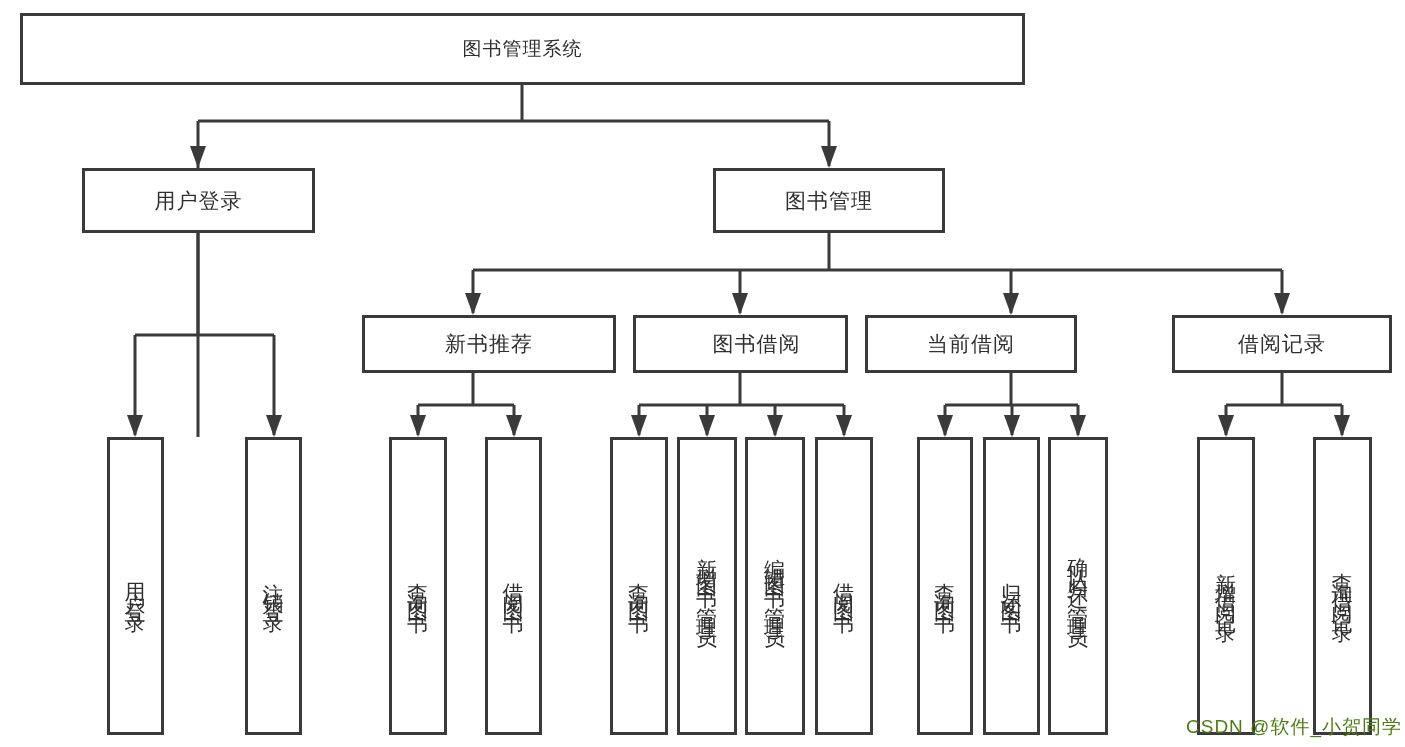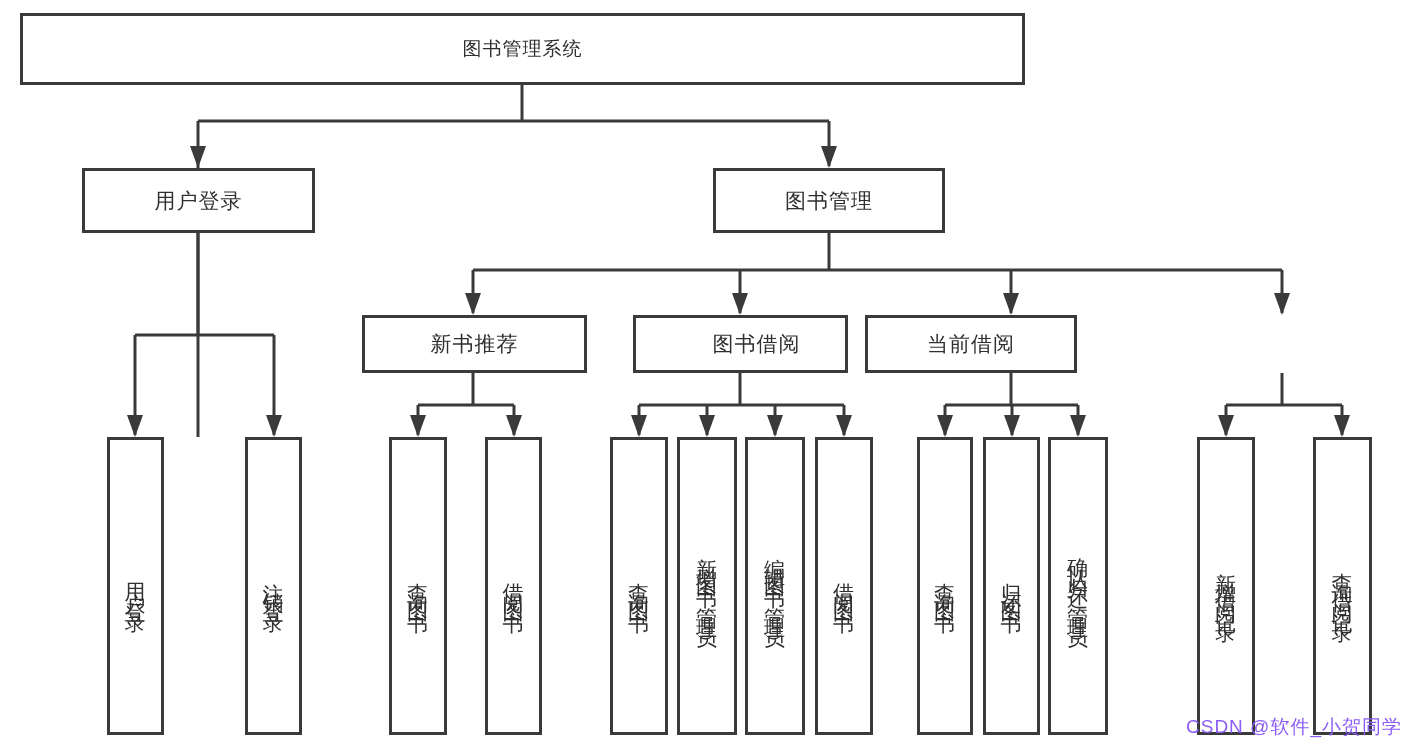--- a/index.html
+++ b/index.html
@@ -43,21 +43,21 @@
     text-orientation: mixed;
     font-size: 21px;
     line-height: 1;
     letter-spacing: 10px;
     white-space: nowrap;
   }
   
   #node-root           { left: 20px;   top: 13px;  width: 1005px; height: 72px; }
   #node-user-login     { left: 82px;   top: 168px; width: 233px;  height: 65px; }
   #node-book-mgmt      { left: 713px;  top: 168px; width: 232px;  height: 65px; }
-  #node-new-book-rec   { left: 362px;  top: 315px; width: 225px;  height: 58px; }
+  #node-new-book-rec   { left: 362px;  top: 315px; width: 254px;  height: 58px; }
   #node-book-borrow    { left: 633px;  top: 315px; width: 215px;  height: 58px; padding-left: 32px; }
   #node-current-borrow { left: 865px;  top: 315px; width: 212px;  height: 58px; }
   #node-borrow-records { left: 1172px; top: 315px; width: 220px;  height: 58px; }
   .leaf { top: 437px; height: 298px; }
   #leaf-user-login      { left: 107px;  width: 57px; }
   #leaf-logout          { left: 245px;  width: 57px; }
   #leaf-rec-query       { left: 389px;  width: 58px; }
   #leaf-rec-borrow      { left: 485px;  width: 57px; }
   #leaf-bb-query        { left: 610px;  width: 58px; }
   #leaf-bb-add          { left: 677px;  width: 60px; }
@@ -66,21 +66,21 @@
   #leaf-cb-query        { left: 917px;  width: 56px; }
   #leaf-cb-return       { left: 983px;  width: 57px; }
   #leaf-cb-confirm      { left: 1048px; width: 60px; }
   #leaf-rd-add          { left: 1197px; width: 58px; }
   #leaf-rd-query        { left: 1313px; width: 59px; }
   #watermark {
     position: absolute;
     left: 1186px;
     top: 714px;
     font-size: 19px;
-    color: #8b5cf6;
+    color: #4d7c0f;
     white-space: nowrap;
     z-index: 5;
     letter-spacing: 1px;
   }
 </style>
 </head>
 <body>
 
 <div id="canvas">
 
@@ -140,20 +140,23 @@
 
   <div class="box h-box" id="node-new-book-rec">
     <span>新书推荐</span>
   </div>
   <div class="box h-box" id="node-book-borrow">
     <span>图书借阅</span>
   </div>
   <div class="box h-box" id="node-current-borrow">
     <span>当前借阅</span>
   </div>
+  <div class="box h-box" id="node-borrow-records">
+    <span>借阅记录</span>
+  </div>
 
   <div class="box leaf" id="leaf-user-login">
     <span class="v-label">用户登录</span>
   </div>
   <div class="box leaf" id="leaf-logout">
     <span class="v-label">注销登录</span>
   </div>
   <div class="box leaf" id="leaf-rec-query">
     <span class="v-label">查询图书</span>
   </div>

